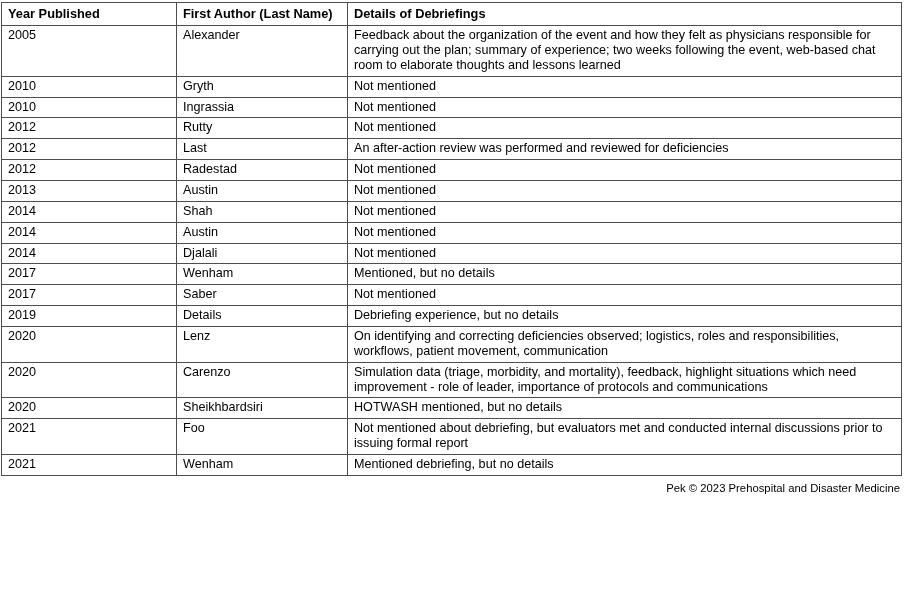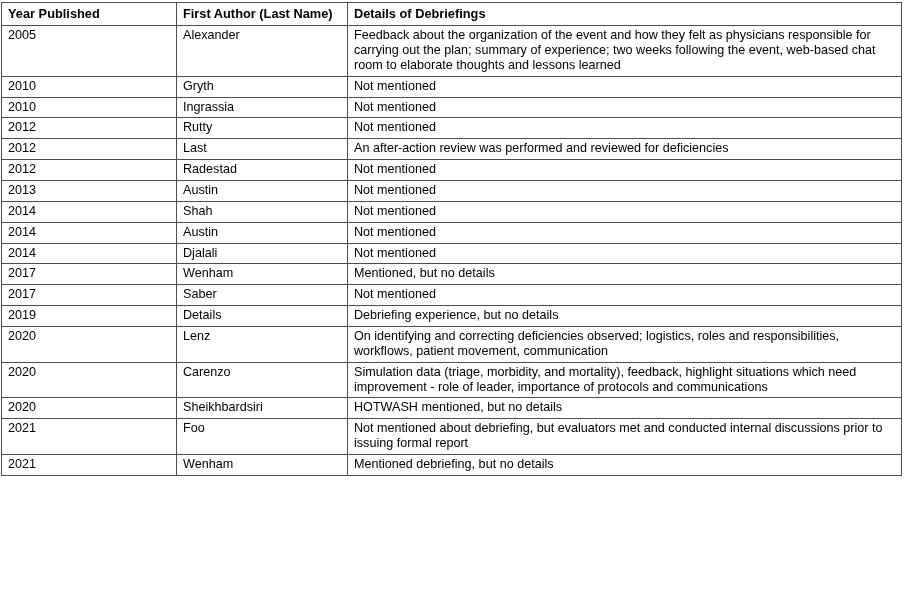--- a/index.html
+++ b/index.html
@@ -166,14 +166,15 @@
           <td class="cell-details">Not mentioned about debriefing, but evaluators met and conducted internal discussions prior to issuing formal report</td>
         </tr>
         <tr>
           <td class="cell-year">2021</td>
           <td class="cell-author">Wenham</td>
           <td class="cell-details">Mentioned debriefing, but no details</td>
         </tr>
       </tbody>
   </table>
 
+  <div class="footer-note">Pek © 2023 Prehospital and Disaster Medicine</div>
 
 </div>
 
 </body></html>

